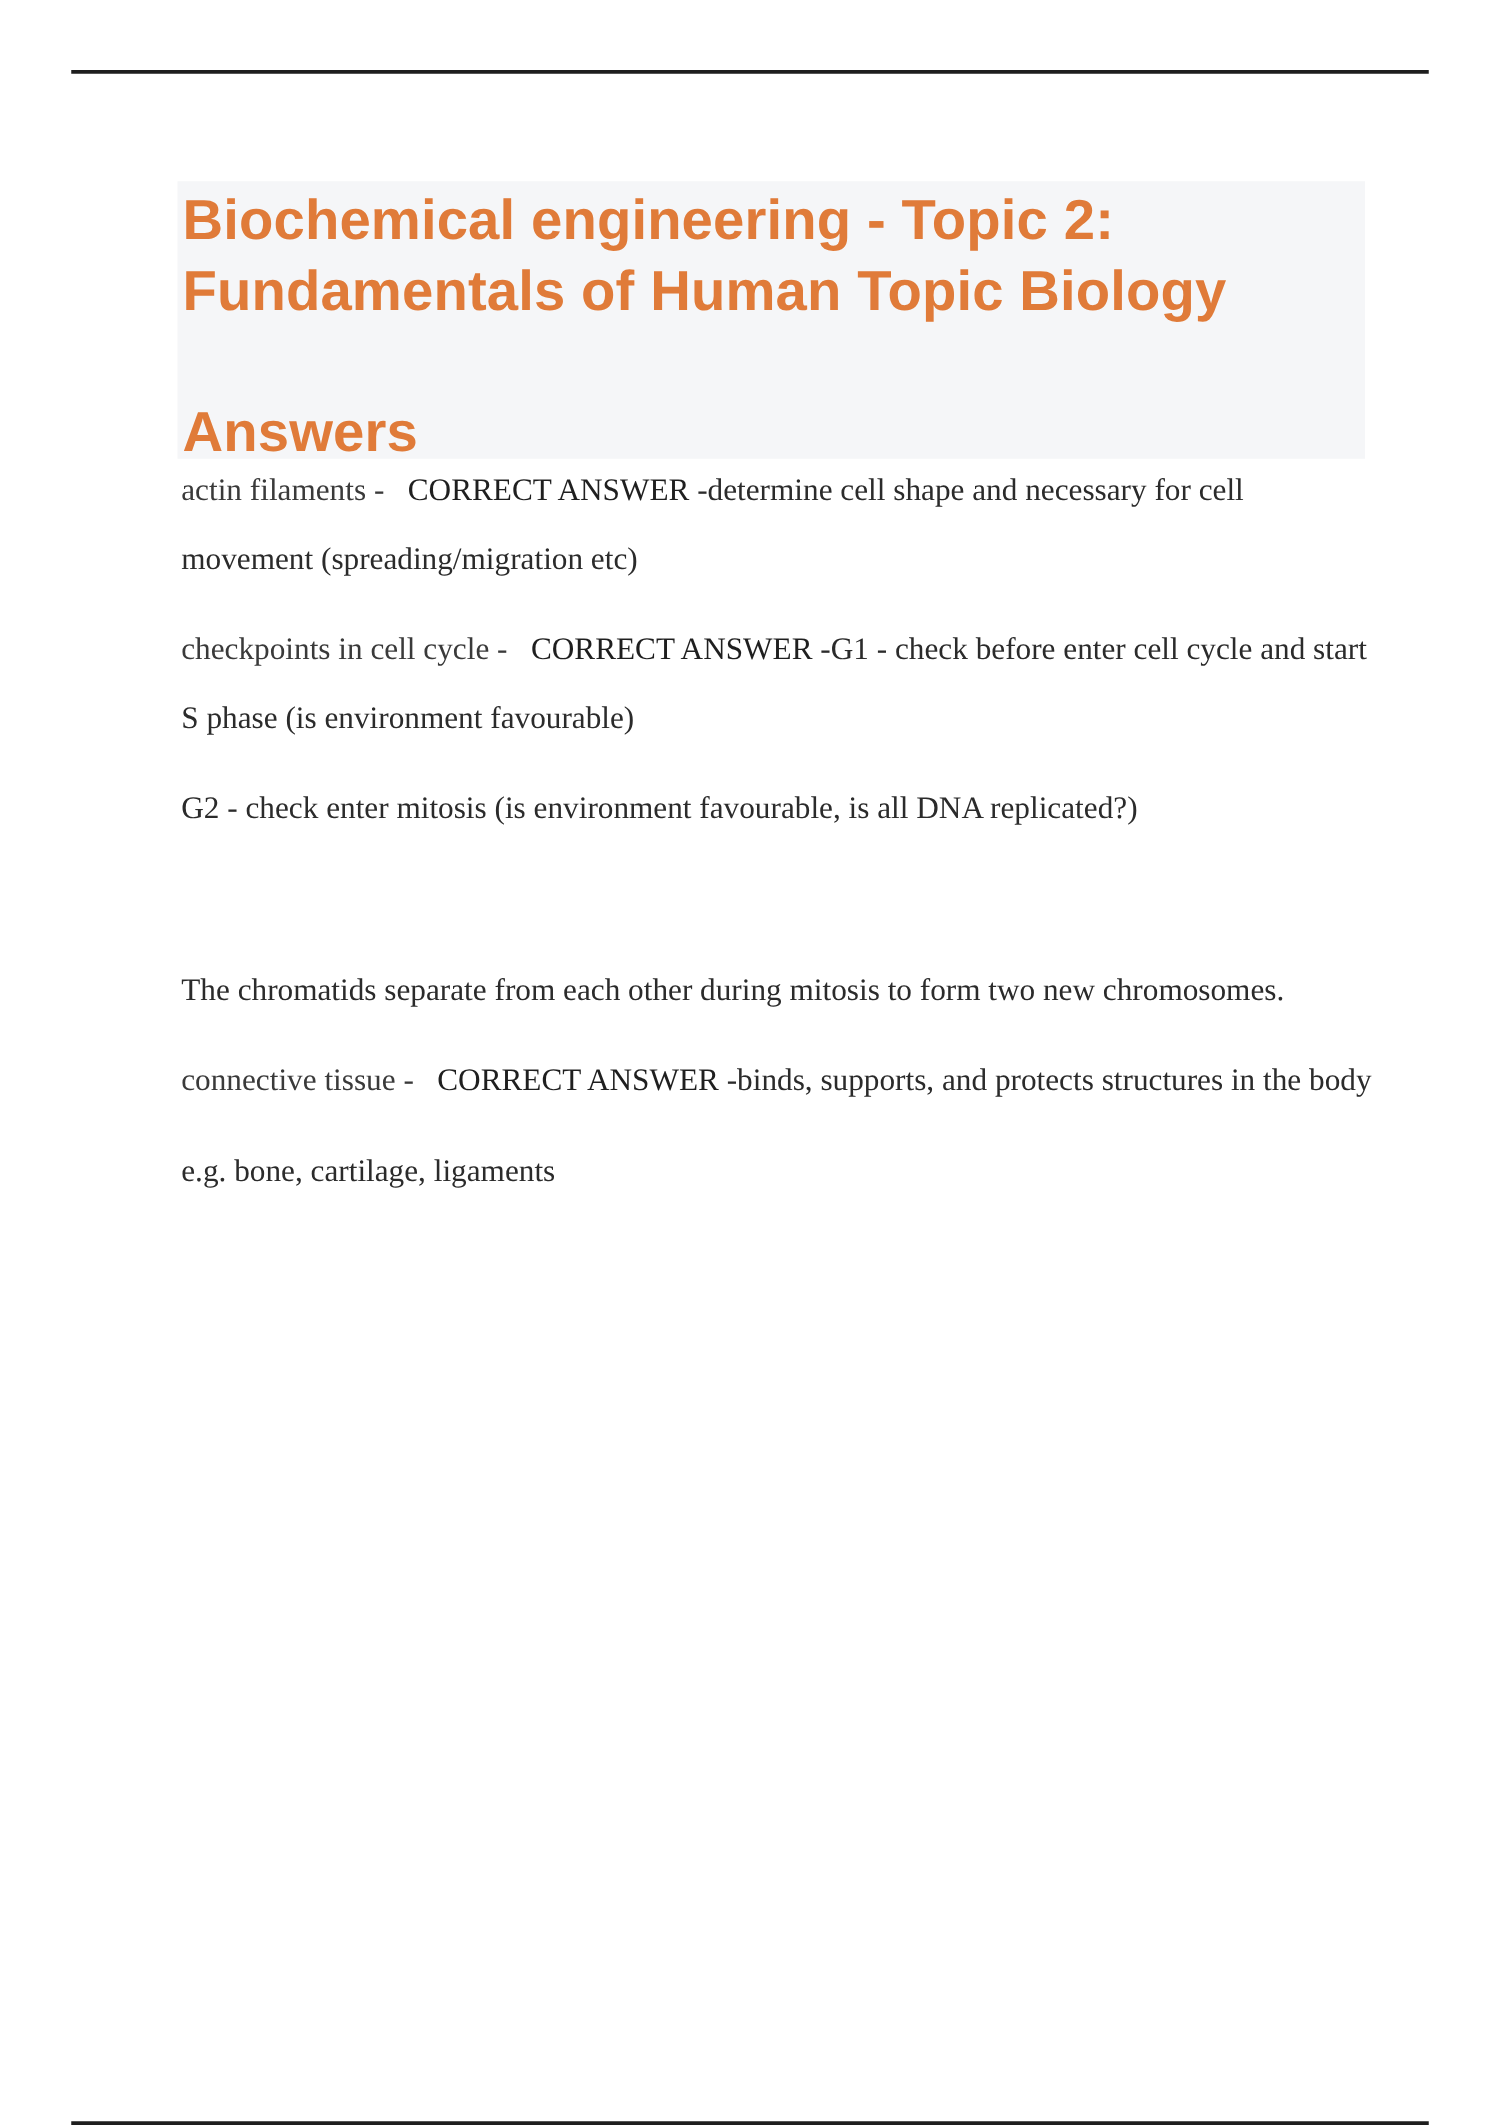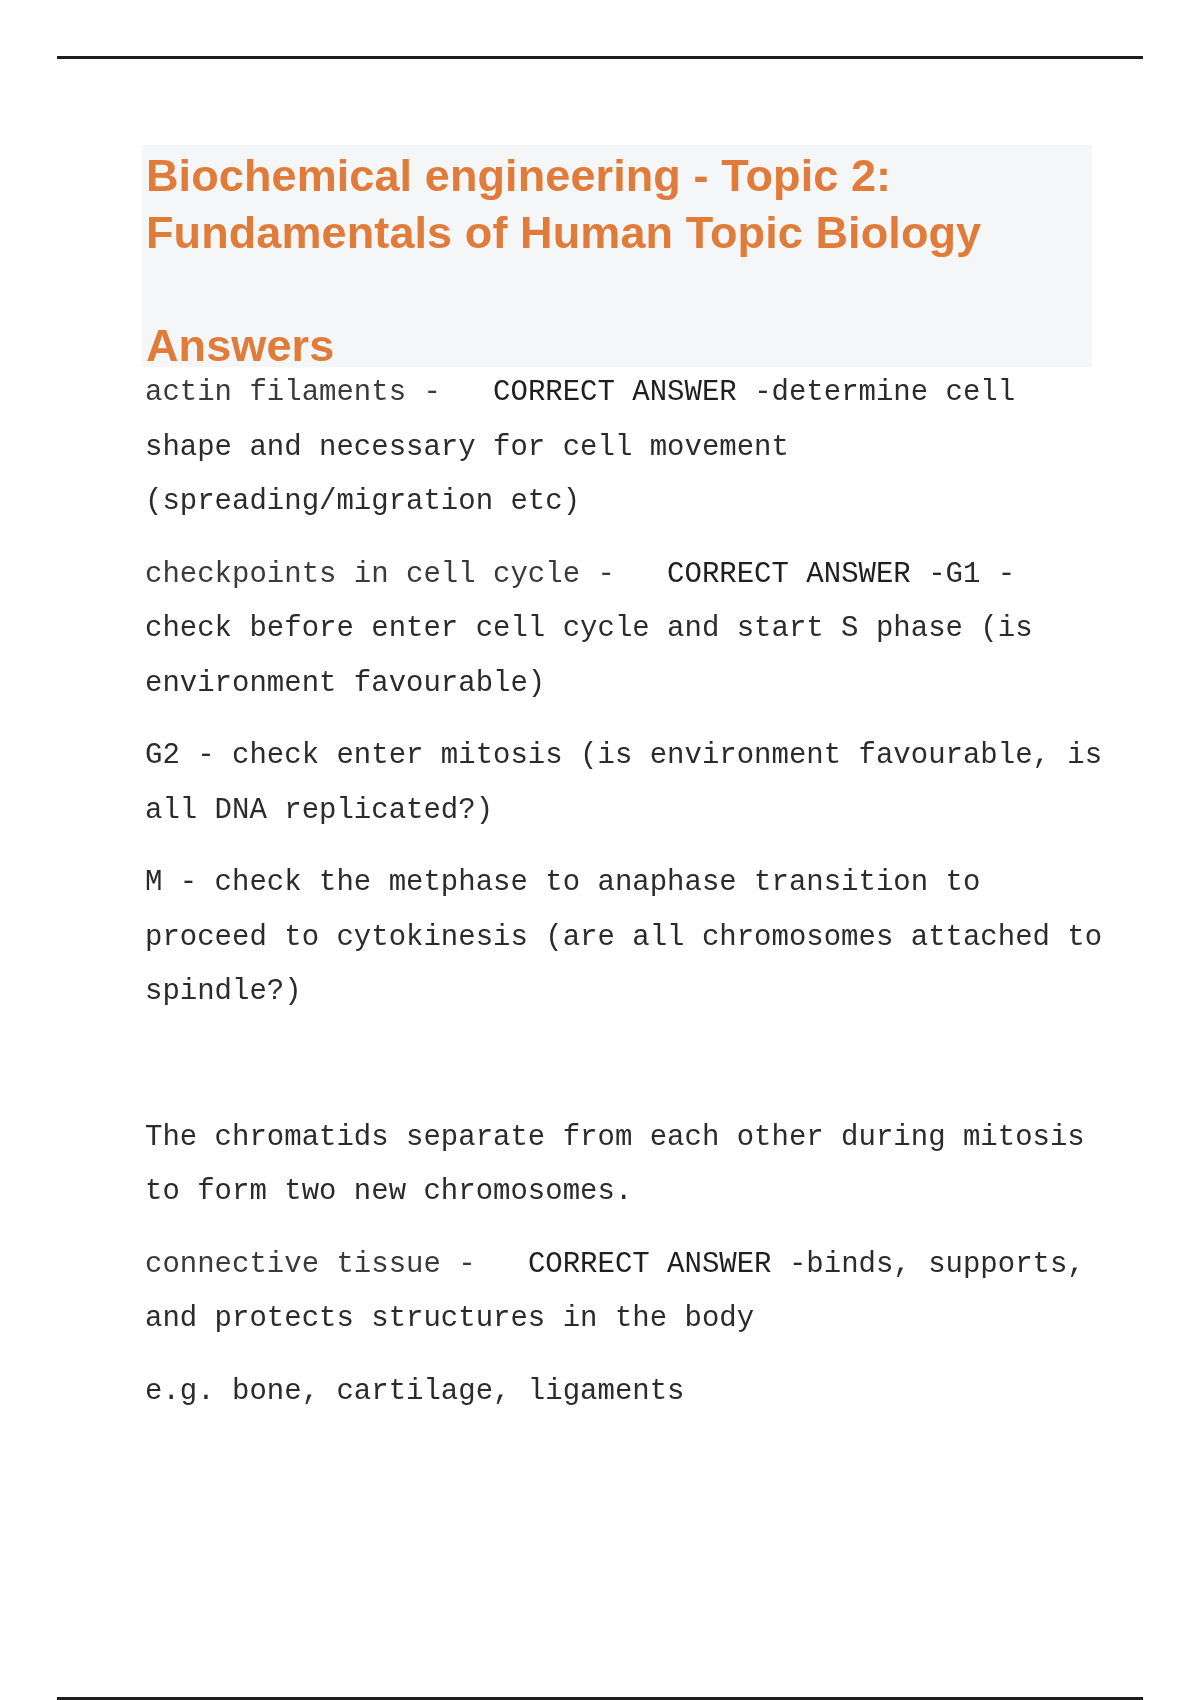--- a/index.html
+++ b/index.html
@@ -44,22 +44,22 @@
       line-height: 56.5px;
       color: #e07b39;
       letter-spacing: 0.1px;
     }
 
     .content {
       position: absolute;
       left: 145px;
       top: 366px;
       width: 960px;
-      font-family: Liberation Mono, monospace;
-      font-size: 29px;
+      font-family: Liberation Serif, serif;
+      font-size: 25px;
       color: #2b2b2b;
     }
     .para {
       margin: 0 0 18px 0;
       line-height: 54.5px;
     }
     .para .q { color: #3a3a3a; }
     .para .ca { color: #1f1f1f; }
     .para .gap { white-space: pre; }
     .spacer { height: 73px; }
@@ -83,21 +83,20 @@
     <span class="q">actin filaments -</span><span class="gap">   </span><span class="ca">CORRECT ANSWER</span><span class="gap"> </span><span class="a">-determine cell shape and necessary for cell movement (spreading/migration etc)</span>
   </p>
 
 
   <p class="para">
     <span class="q">checkpoints in cell cycle -</span><span class="gap">   </span><span class="ca">CORRECT ANSWER</span><span class="gap"> </span><span class="a">-G1 - check before enter cell cycle and start S phase (is environment favourable)</span>
   </p>
 
   <p class="para">G2 - check enter mitosis (is environment favourable, is all DNA replicated?)</p>
 
-  <p class="para">M - check the metphase to anaphase transition to proceed to cytokinesis (are all chromosomes attached to spindle?)</p>
 
 
   <div class="spacer"></div>
 
   <p class="para">The chromatids separate from each other during mitosis to form two new chromosomes.</p>
 
   <p class="para">
     <span class="q">connective tissue -</span><span class="gap">   </span><span class="ca">CORRECT ANSWER</span><span class="gap"> </span><span class="a">-binds, supports, and protects structures in the body</span>
   </p>
 

